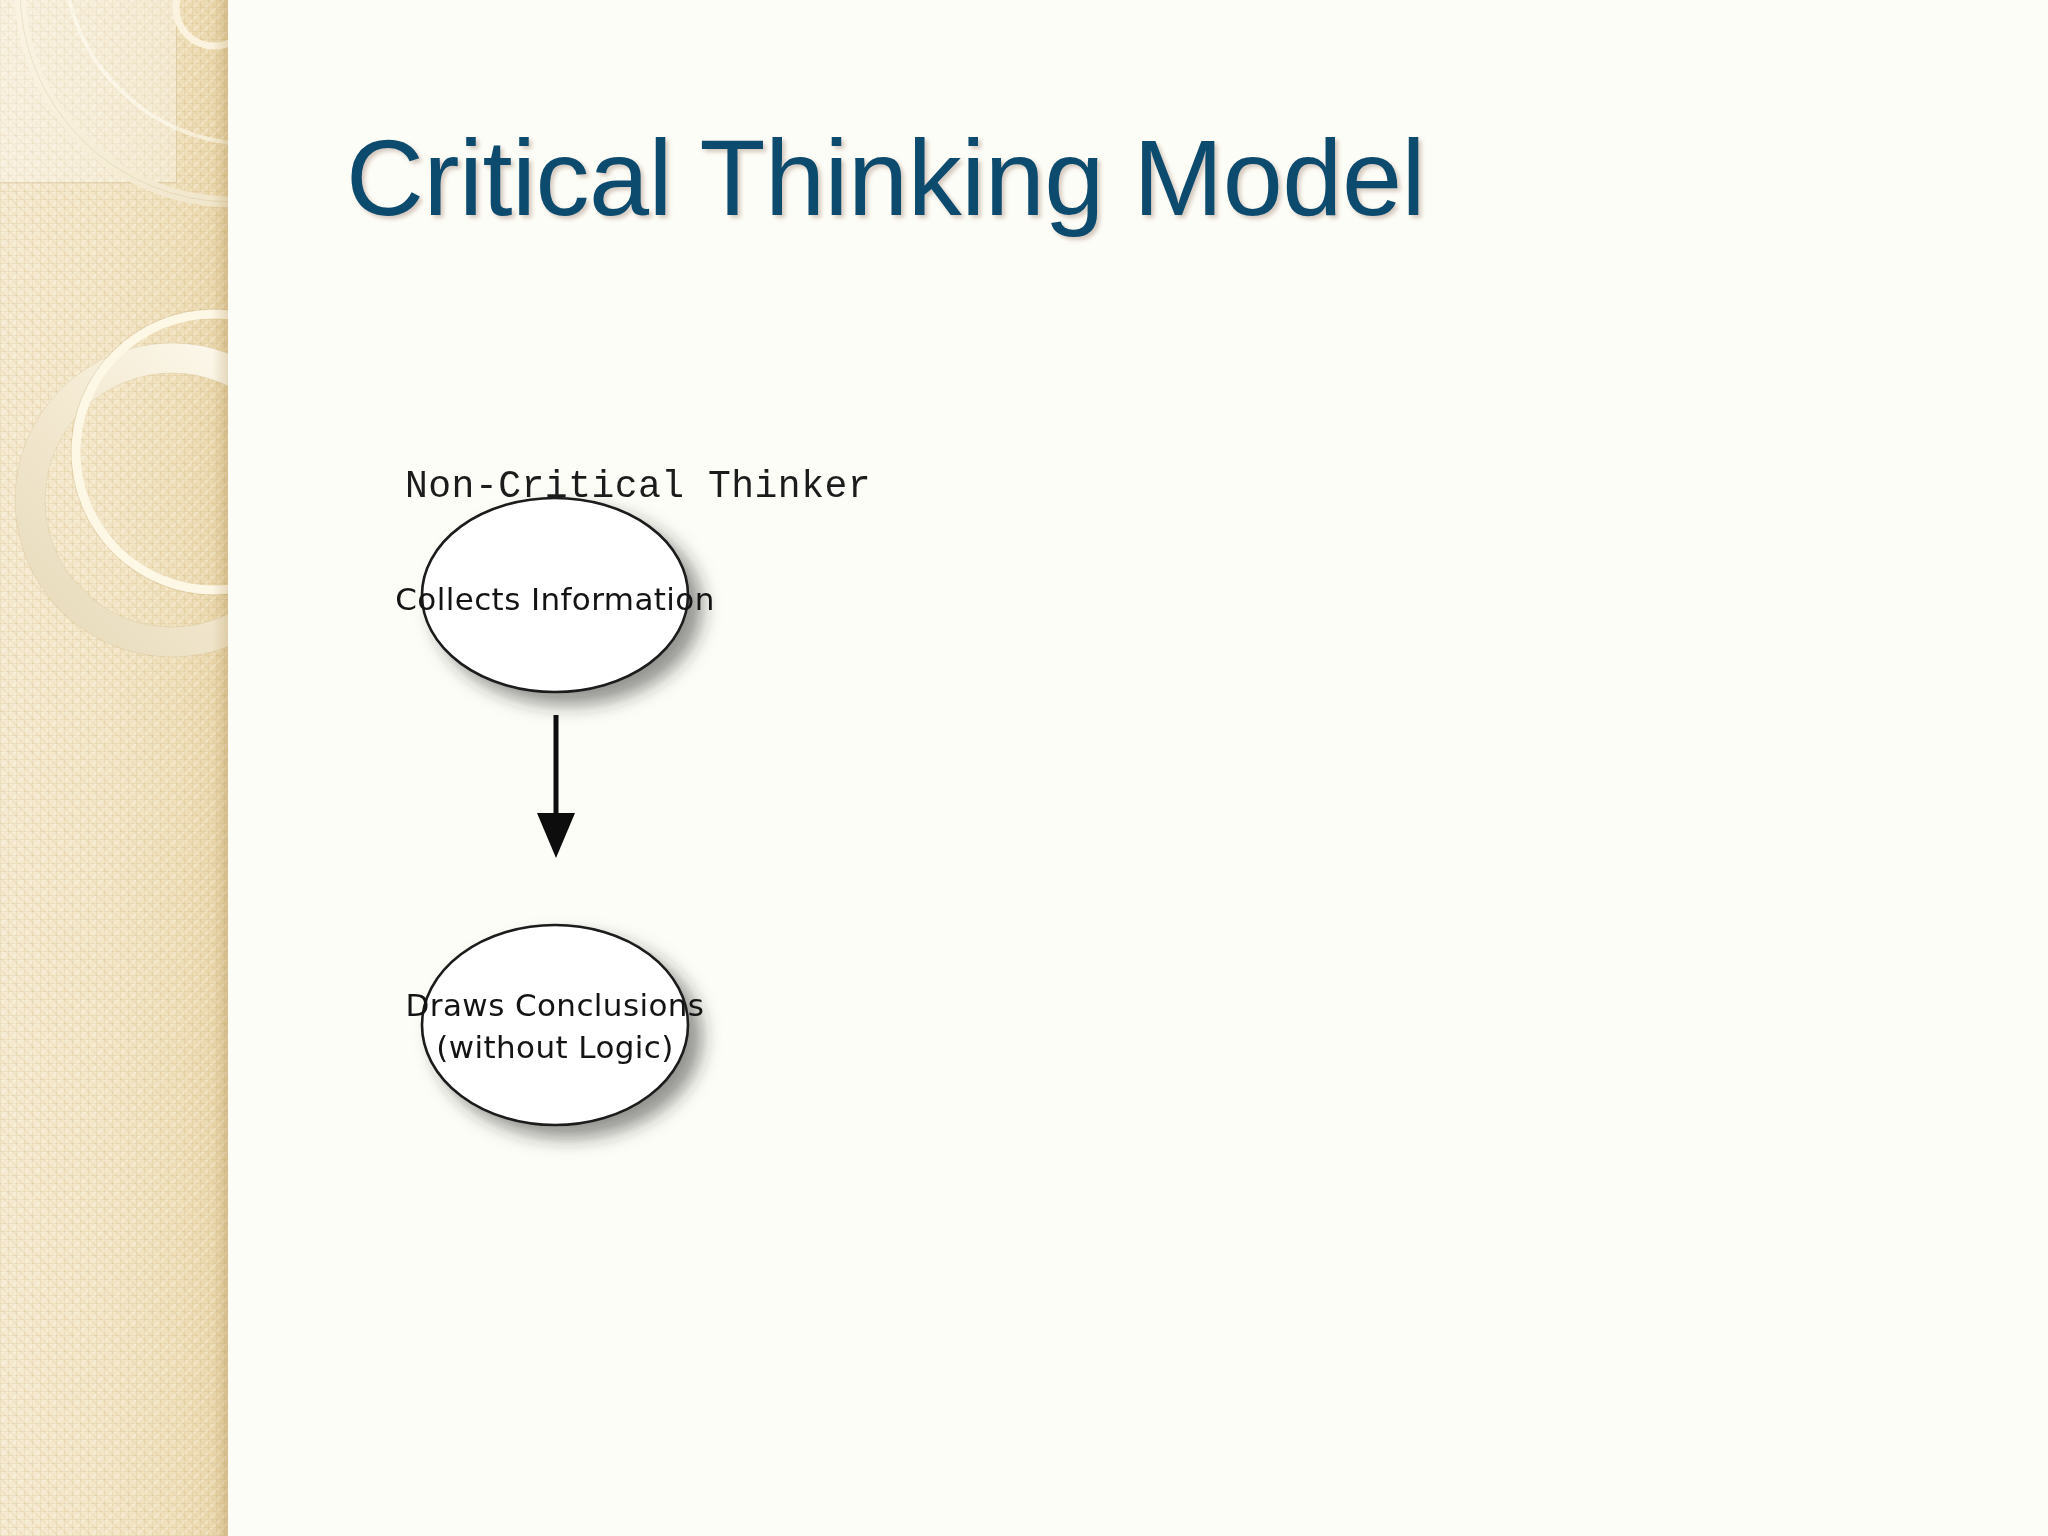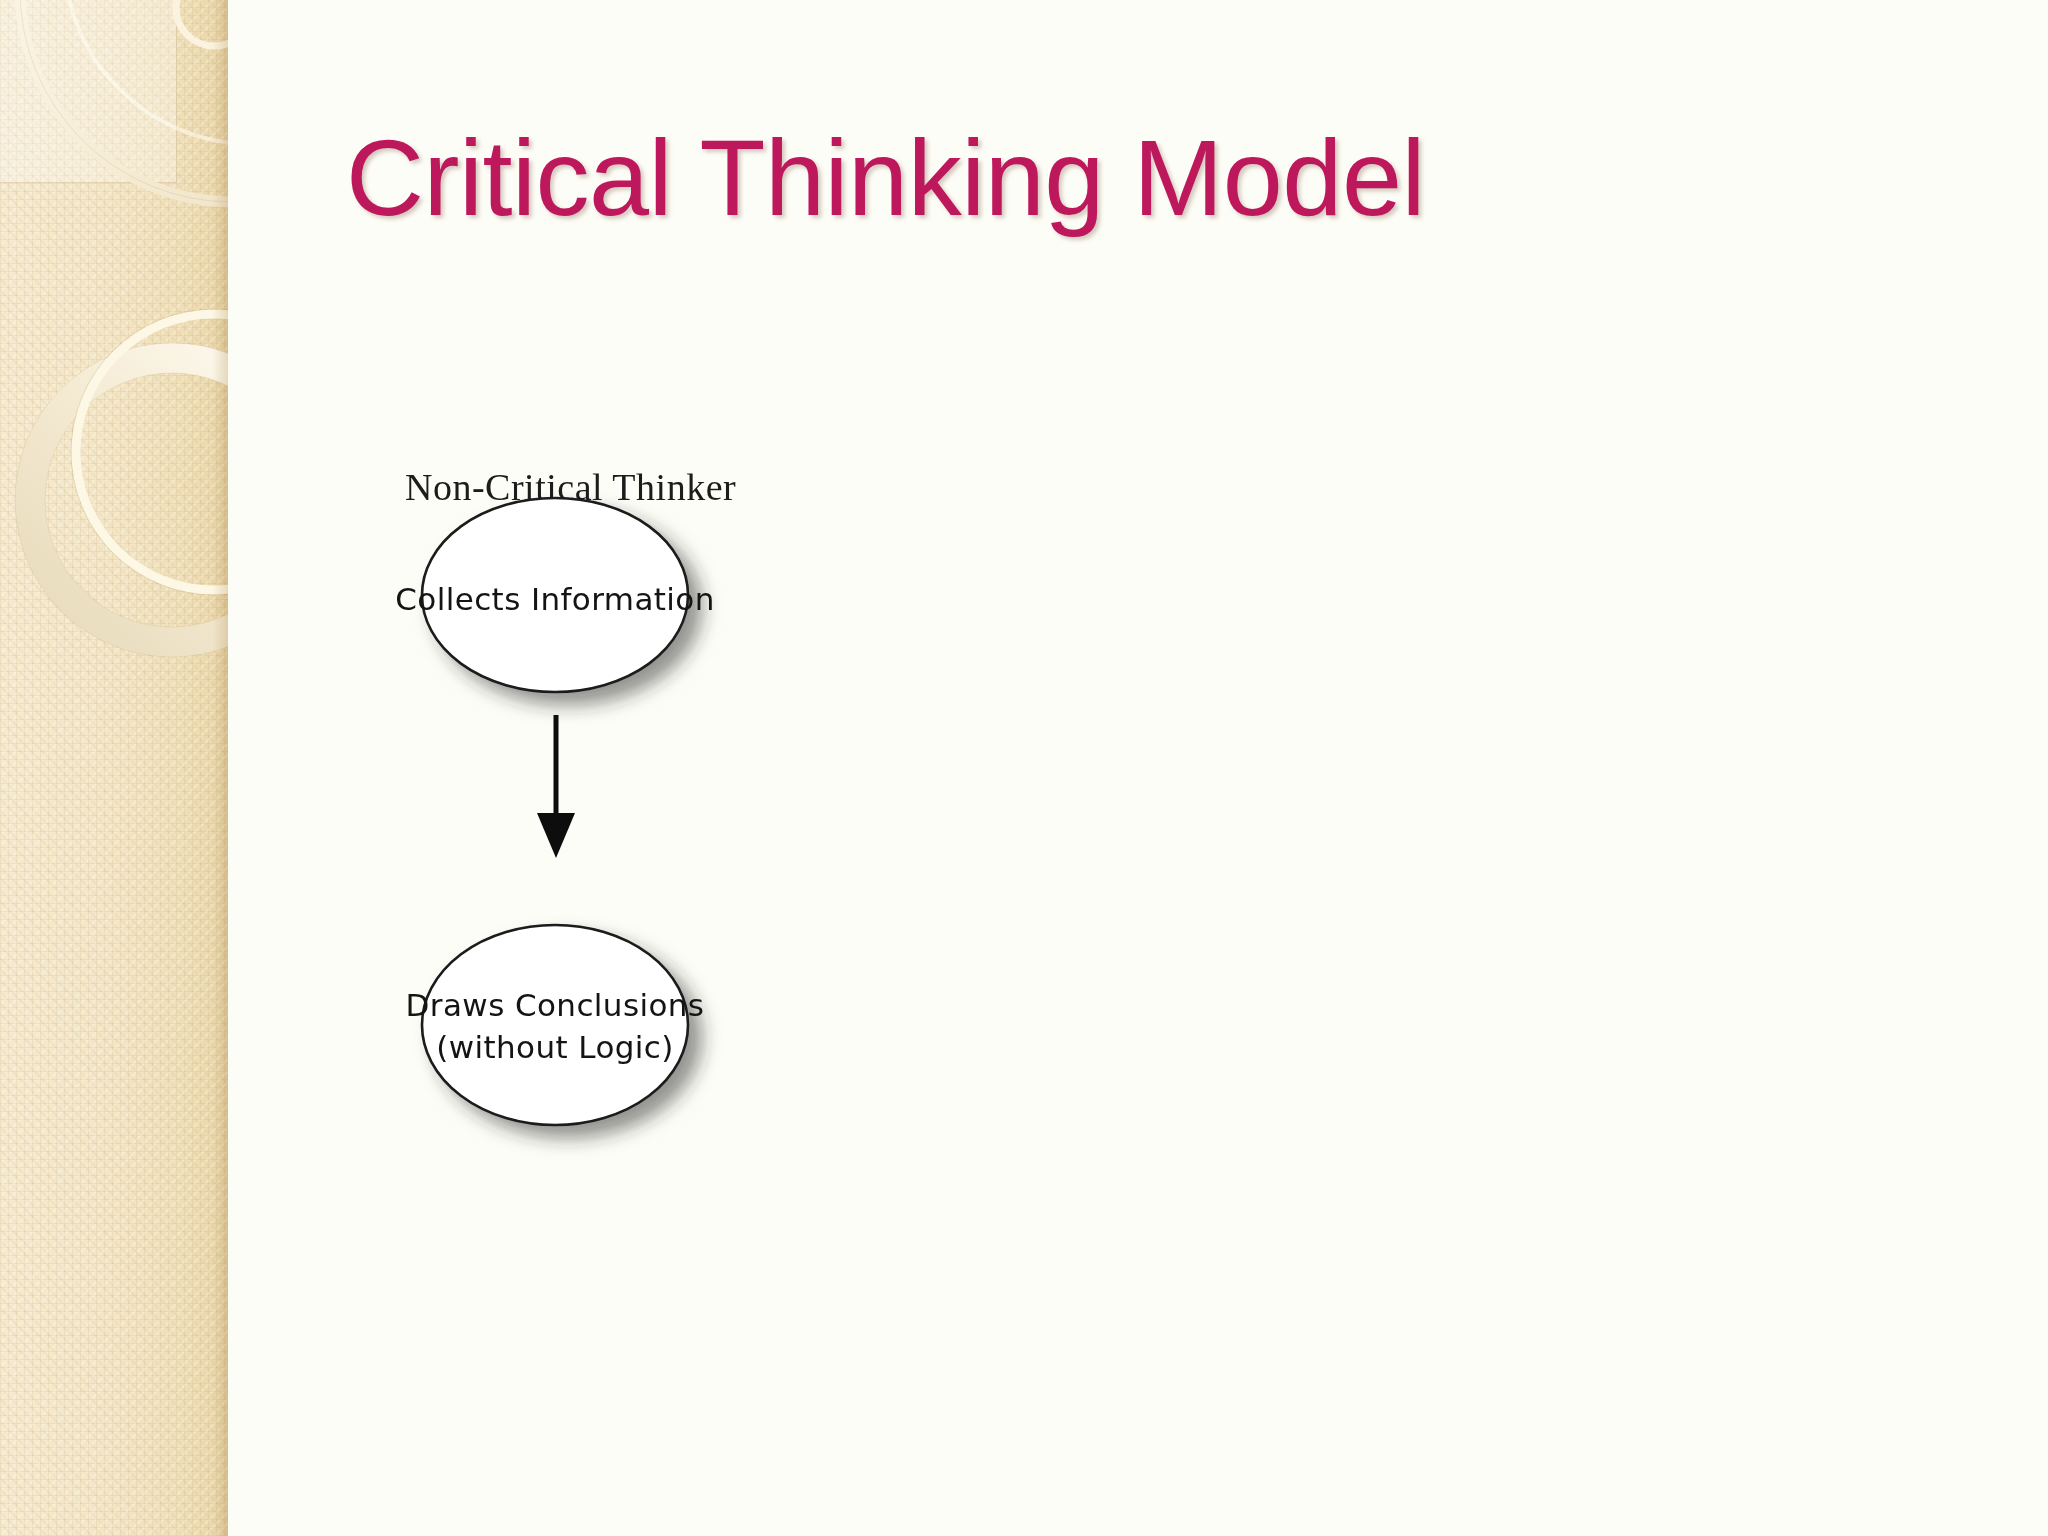--- a/index.html
+++ b/index.html
@@ -96,39 +96,39 @@
 
   
   .slide-title {
     position: absolute;
     left: 346px;
     top: 120px;
     font-family: "Liberation Sans", sans-serif;
     font-size: 108px;
     line-height: 1.08;
     font-weight: 400;
-    color: #be185d;
+    color: #0c4a6e;
     letter-spacing: -0.5px;
     white-space: nowrap;
     text-shadow: 3px 3px 4px rgba(120,80,60,0.30);
   }
 
   
   .diagram {
     position: absolute;
     left: 380px;
     top: 430px;
     width: 460px;
     height: 930px;
   }
   .diagram-caption {
     position: absolute;
     left: 25px;
     top: 35px;
-    font-family: Liberation Serif, serif;
+    font-family: Liberation Mono, monospace;
     font-size: 38px;
     font-weight: 500;
     color: #1c1c1c;
     letter-spacing: 0.5px;
     white-space: nowrap;
   }
   .diagram-svg {
     position: absolute;
     left: 0;
     top: 0;

